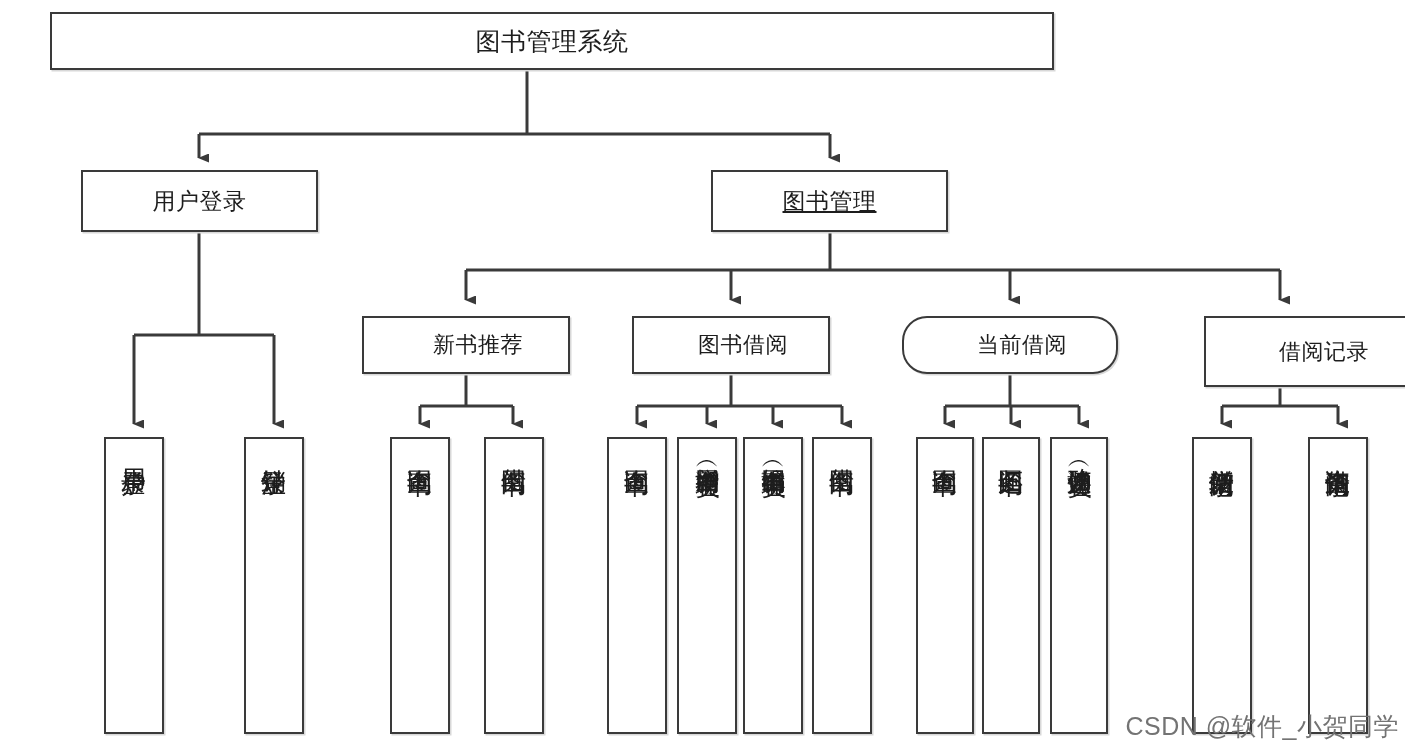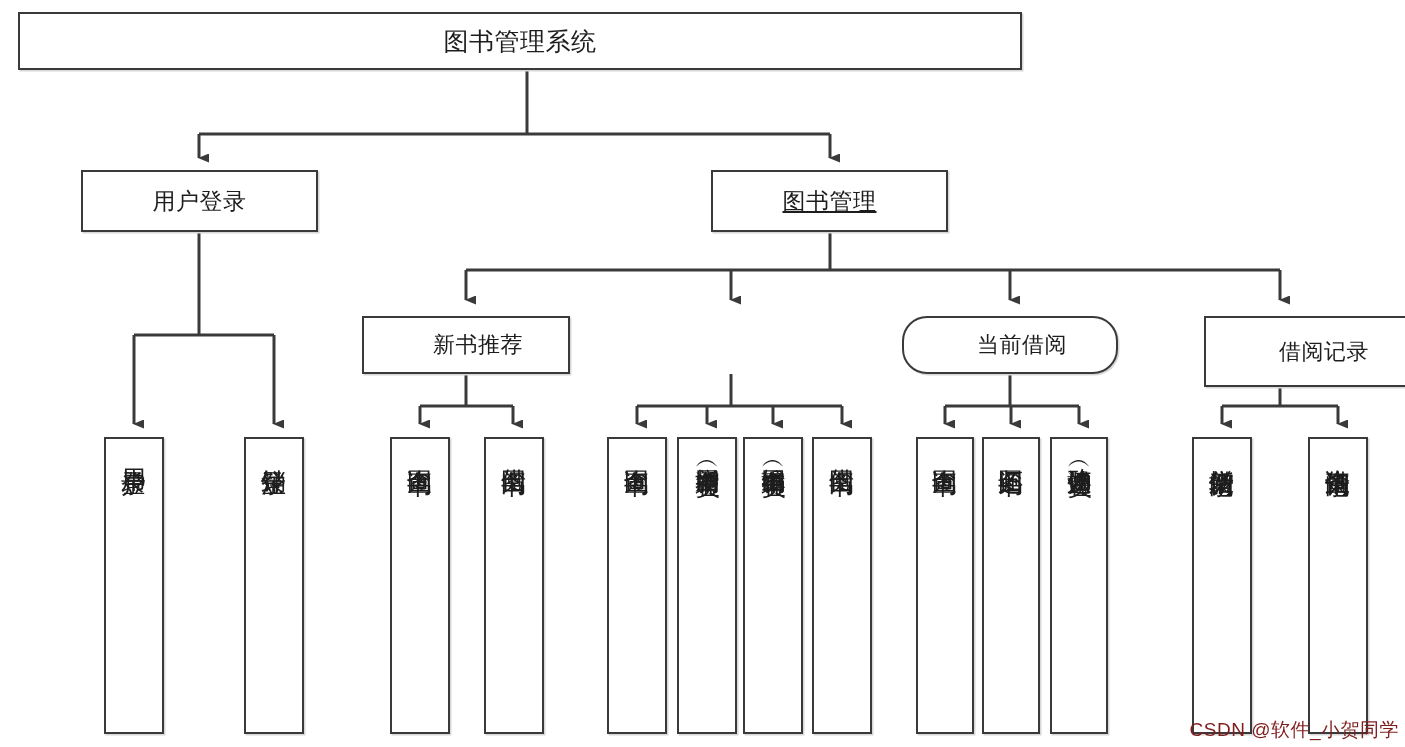--- a/index.html
+++ b/index.html
@@ -30,43 +30,43 @@
     justify-content:center;
     color:#1d1d1d;
     box-shadow:1.5px 1.5px 0 #d8d8d8;
   }
   .node .label{
     display:block;
     text-align:center;
     line-height:1.32;
     letter-spacing:0.5px;
   }
-  .node.root{ font-size:25px; }
+  .node.root{ font-size:25px;margin-left:32px; }
   .node.l2{ font-size:23px; }
   .node.l3{ font-size:22px;padding-left:24px; }
   .node.leaf{
     align-items:flex-start;
     justify-content:center;
     padding-top:10px;
   }
   .node.leaf .label{
     writing-mode:vertical-rl;
     text-orientation:upright;
     font-size:25px;
     line-height:1.12;
     letter-spacing:1px;
     white-space:nowrap;
   }
   .node.leaf.tall .label{ font-size:24px; }
   .watermark{
     position:absolute;
     right:6px;
     bottom:4px;
-    font-size:19px;
-    color:#7f1d1d;
+    font-size:25px;
+    color:#737373;
     letter-spacing:0.5px;
     white-space:nowrap;
     user-select:none;
   }
 </style>
 </head>
 <body>
 
 <div id="stage">
 
@@ -127,20 +127,23 @@
   <div class="node l2" style="left:81px;top:170px;width:237px;height:62px;">
     <span class="label">用户登录</span>
   </div>
   <div class="node l2" style="left:711px;top:170px;width:237px;height:62px;text-decoration:underline;">
     <span class="label">图书管理</span>
   </div>
 
   <div class="node l3" style="left:362px;top:316px;width:208px;height:58px;">
     <span class="label">新书推荐</span>
   </div>
+  <div class="node l3" style="left:632px;top:316px;width:198px;height:58px;">
+    <span class="label">图书借阅</span>
+  </div>
   <div class="node l3" style="left:902px;top:316px;width:216px;height:58px;border-radius:25px;">
     <span class="label">当前借阅</span>
   </div>
   <div class="node l3" style="left:1172px;top:316px;width:216px;height:71px;margin-left:32px;">
     <span class="label">借阅记录</span>
   </div>
 
   <div class="node leaf" style="left:104px;top:437px;width:60px;height:297px;">
     <span class="label">用户登录</span>
   </div>

